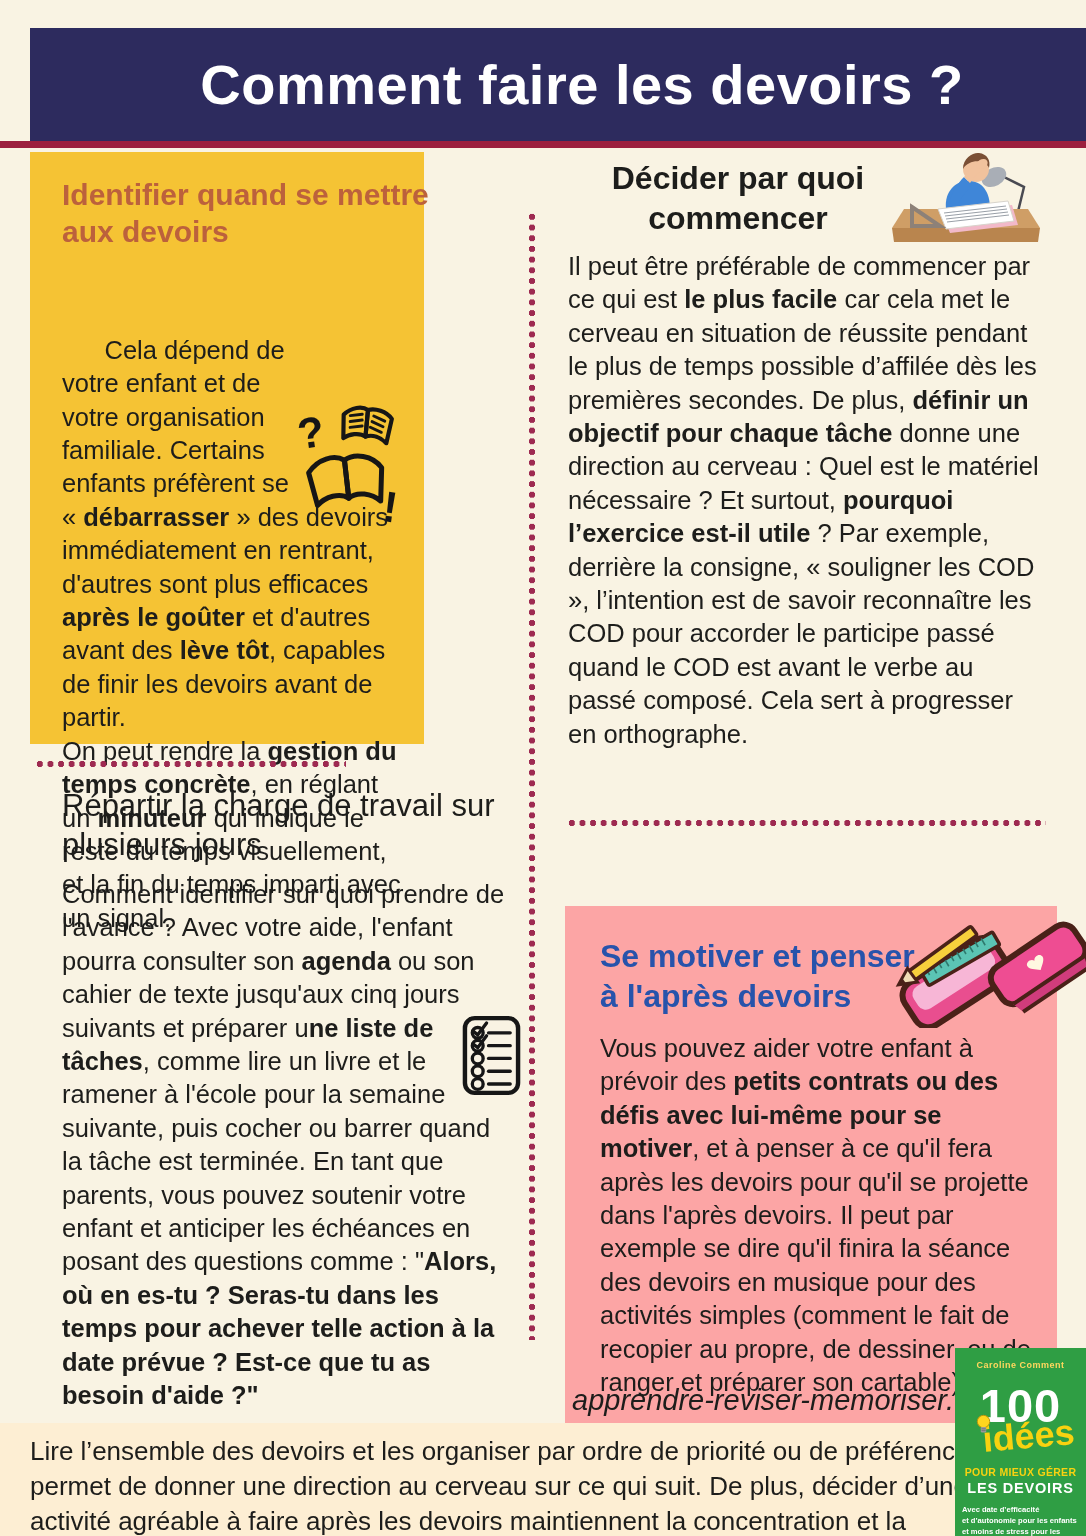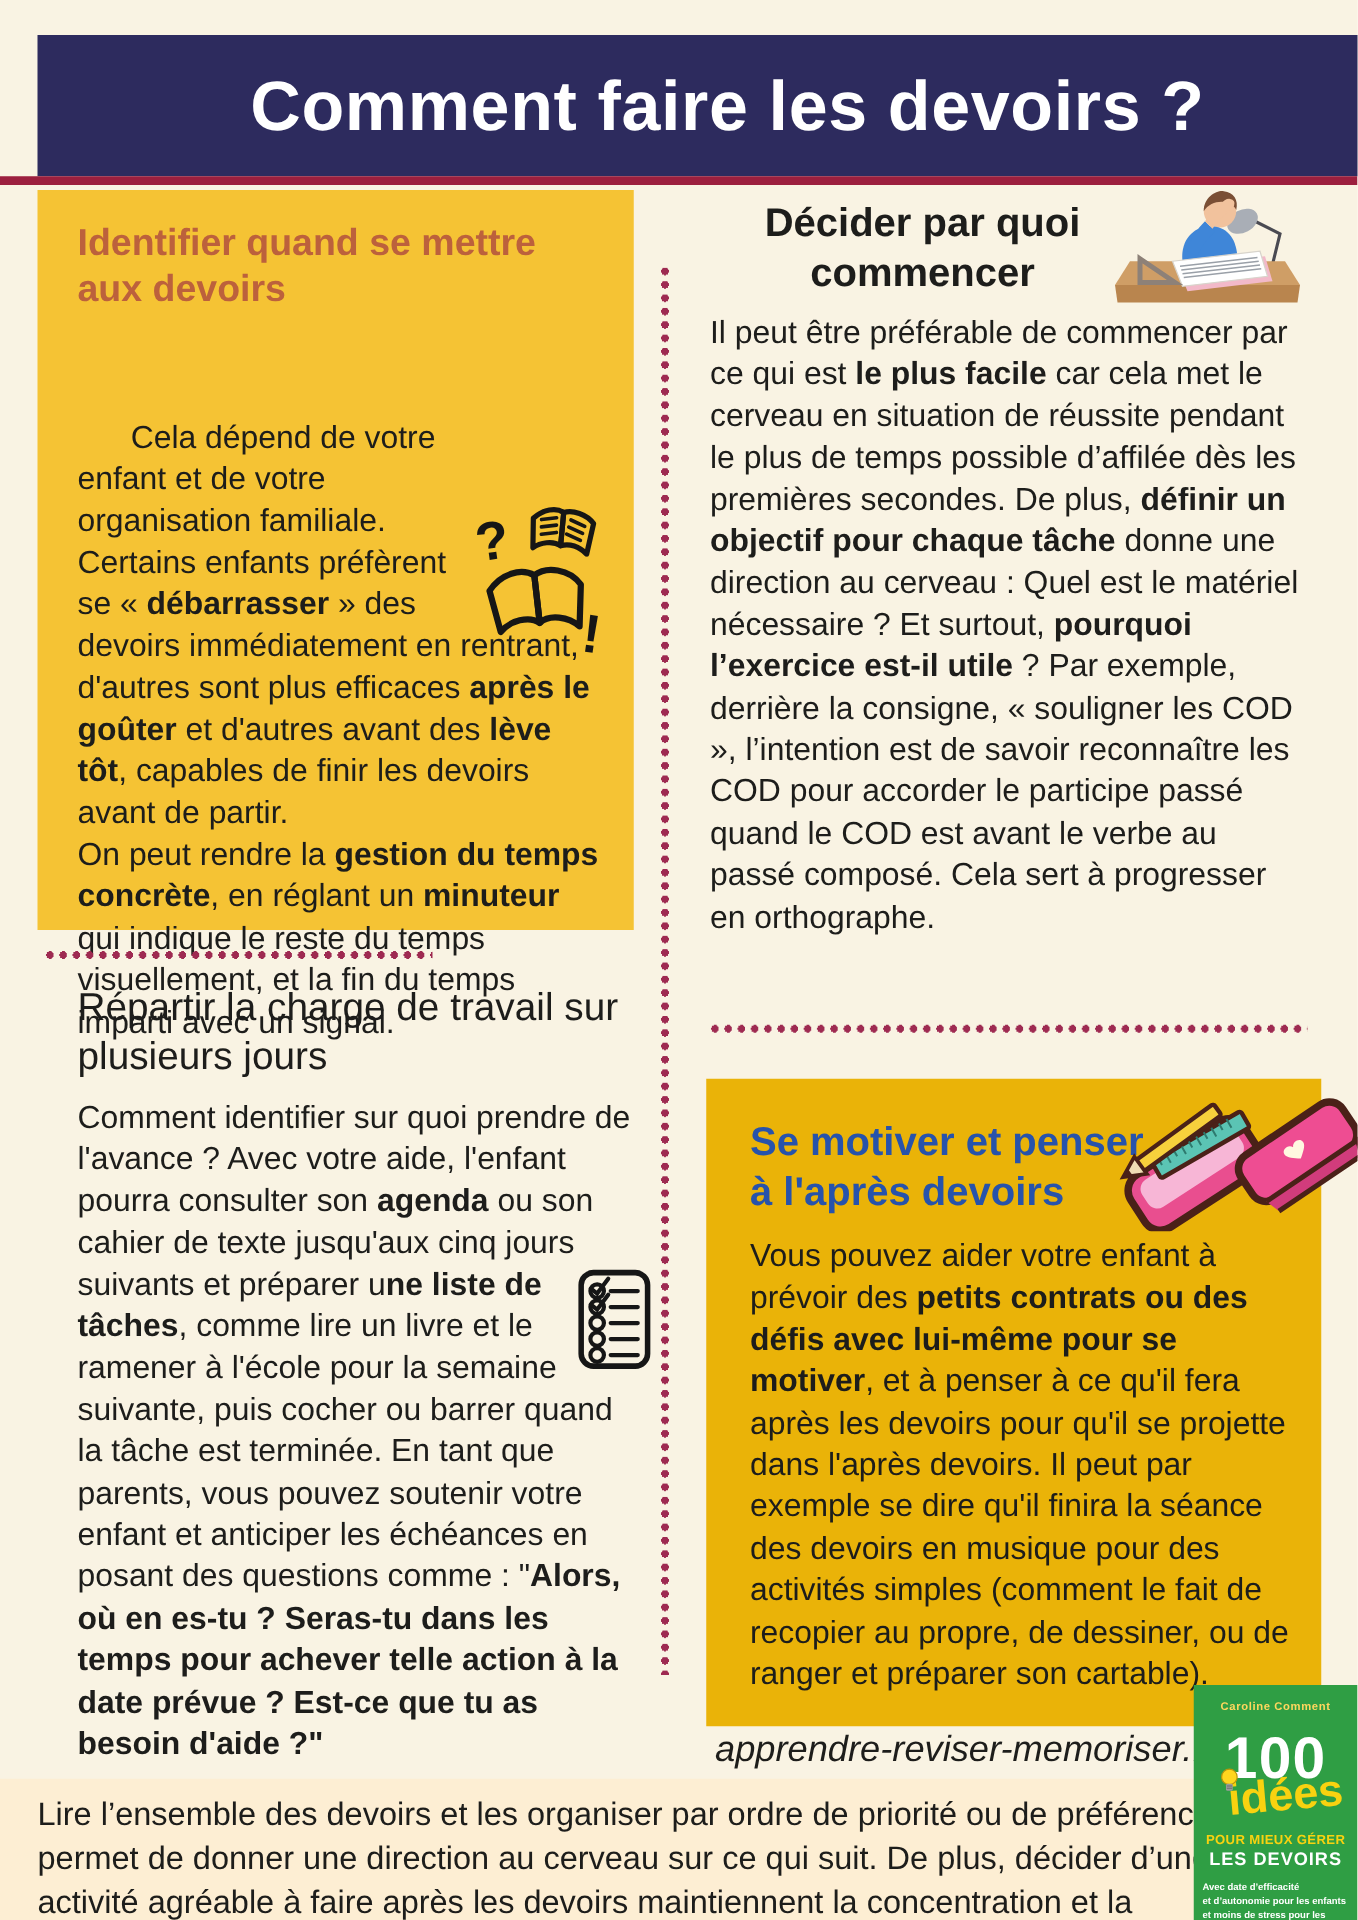--- a/index.html
+++ b/index.html
@@ -23,41 +23,41 @@
   #dots-right { left:568px; top:819px; width:478px; }
   .dots-v { position:absolute; left:528px; top:212px; width:8px; height:1128px;
     background-image:radial-gradient(circle 3.1px at 4px 5px, #9e2a51 98%, rgba(158,42,81,0) 100%);
     background-size:8px 10.7px; background-repeat:repeat-y; }
 
   
   .body-text { font-size:25.5px; line-height:33.4px; white-space:pre-wrap; }
   .h2 { font-weight:bold; margin:0; }
 
   
-  .yellow-box { position:absolute; left:30px; top:152px; width:477px; height:592px;
+  .yellow-box { position:absolute; left:30px; top:152px; width:394px; height:592px;
     background:#f5c334; padding:24px 22px 0 32px; box-sizing:border-box; }
   .yellow-box .h2 { color:#bc613c; font-size:30px; line-height:37px; width:380px; margin-bottom:17px; }
   .books-float { float:right; width:104px; height:146px; margin:22px 0 6px 8px; }
   .timer { position:absolute; right:8px; bottom:3px; width:94px; height:94px; }
 
   
   .repartir-heading { position:absolute; left:62px; top:786px; width:460px;
     font-size:31px; line-height:39px; font-weight:normal; }
   .repartir-body { position:absolute; left:62px; top:878px; width:447px; }
   .checklist { position:absolute; left:461px; top:1014px; width:61px; height:83px; }
 
   
   .decide-heading { position:absolute; left:568px; top:158px; width:340px;
     font-size:32px; line-height:40px; font-weight:bold;text-align:center; }
   .study { position:absolute; left:890px; top:149px; width:152px; height:101px; }
   .decide-body { position:absolute; left:568px; top:250px; width:472px; }
 
   
-  .blue-box { position:absolute; left:565px; top:863px; width:492px; height:518px;
-    background:#eab308; padding:30px 24px 0 35px; box-sizing:border-box; }
+  .blue-box { position:absolute; left:565px; top:906px; width:492px; height:518px;
+    background:#fca5a5; padding:30px 24px 0 35px; box-sizing:border-box; }
   .blue-box .h2 { color:#2753ab; font-size:32px; line-height:40px; width:340px; margin-bottom:16px; }
   .pencilcase { position:absolute; top:-10px; right:-30px; width:198px; height:132px; }
 
   .website { position:absolute; left:572px; top:1384px; width:420px;
     font-size:29px; font-style:italic; }
 
   
   .footer-band { position:absolute; left:0; top:1423px; width:1086px; height:113px; background:#fdeed3; }
   .footer-text { position:absolute; left:30px; top:1434px; width:940px; font-size:26px; line-height:35px; }
 

